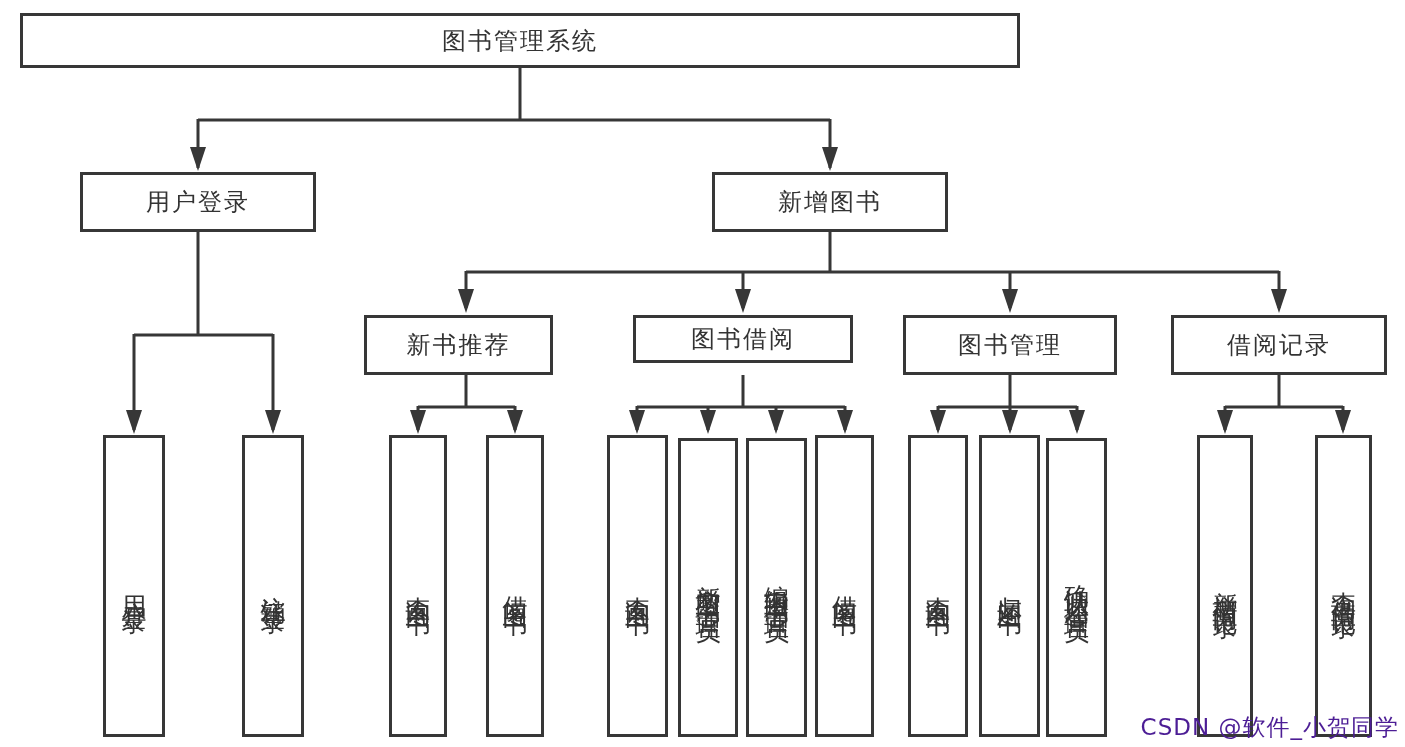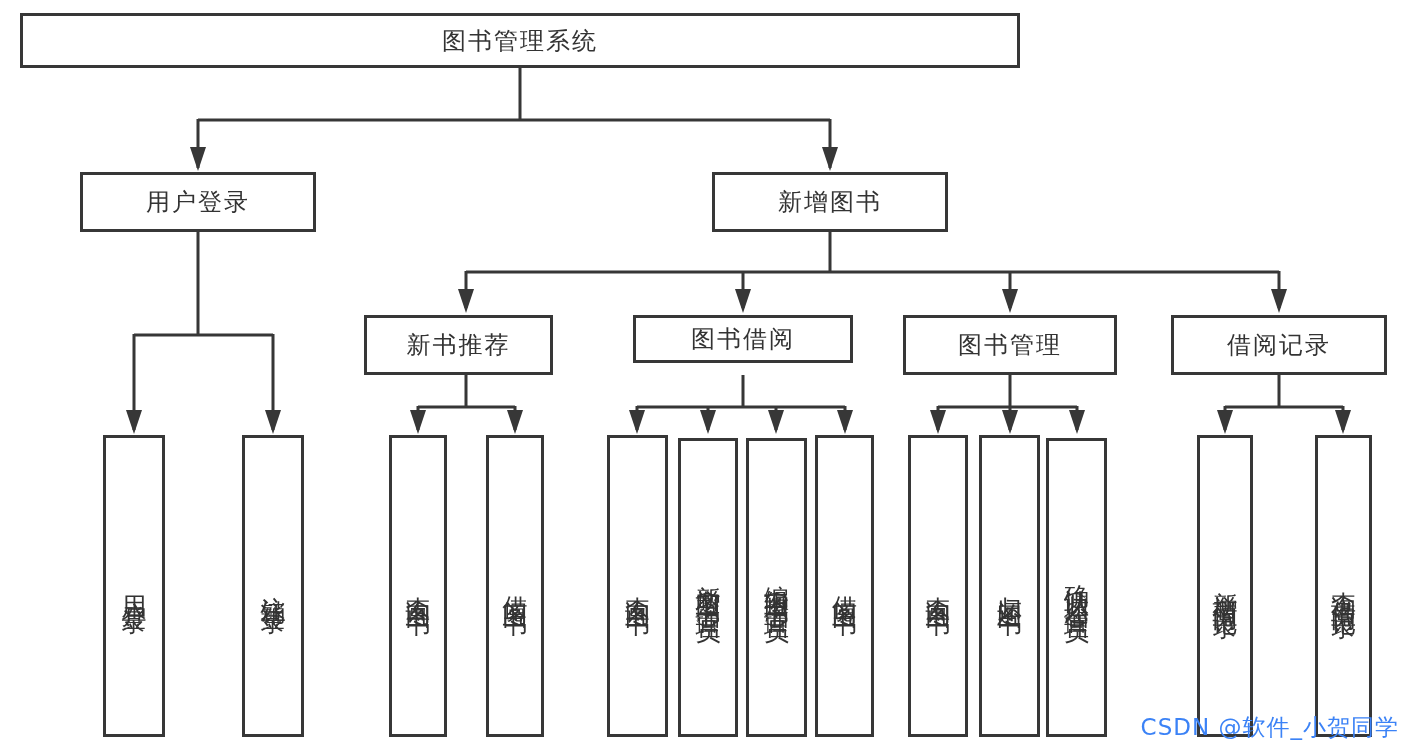--- a/index.html
+++ b/index.html
@@ -43,21 +43,21 @@
     font-size: 25px;
     letter-spacing: 5px;
     color: #333333;
     line-height: 1;
   }
   .watermark {
     position: absolute;
     right: 6px;
     bottom: 4px;
     font-size: 23px;
-    color: #3b82f6;
+    color: #4c1d95;
     letter-spacing: 1px;
     white-space: nowrap;
   }
 </style>
 </head>
 <body>
 
 <div id="canvas">
 
   <svg id="connector-svg" viewBox="0 0 1405 747" xmlns="http://www.w3.org/2000/svg">

